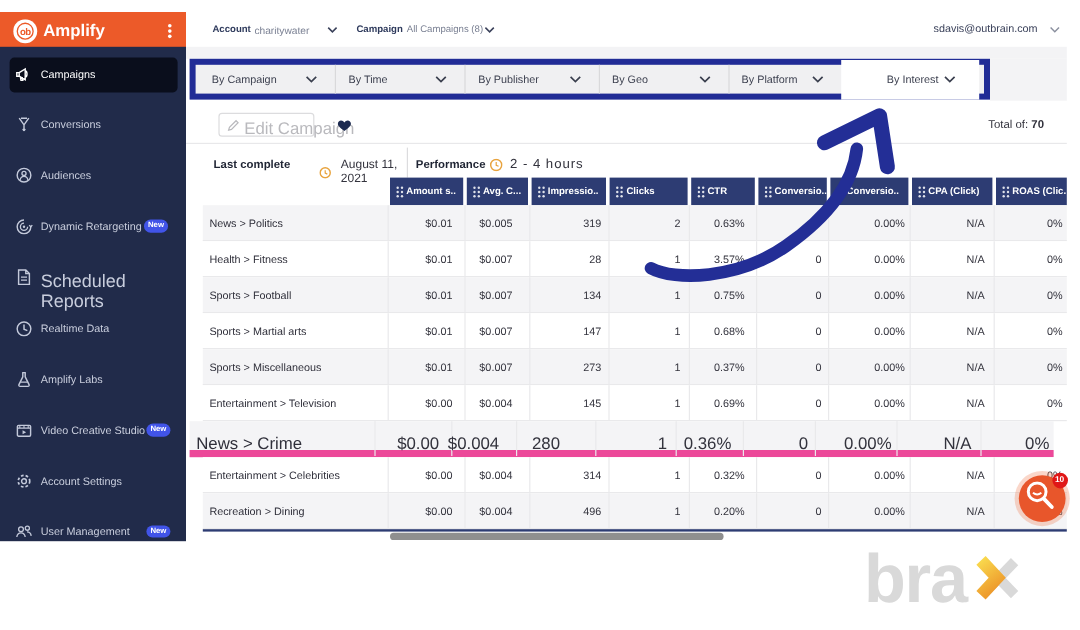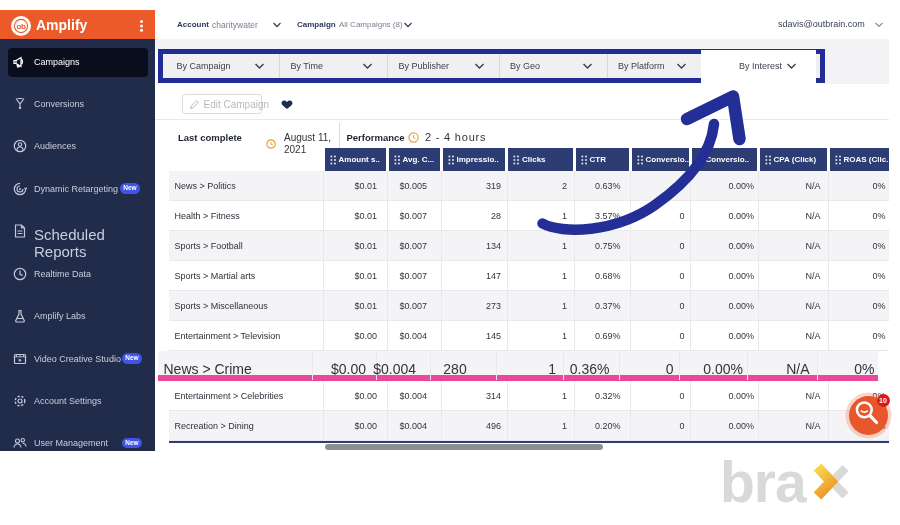--- a/index.html
+++ b/index.html
@@ -125,24 +125,25 @@
       <polyline points="1.5,1 5.5,5 9.5,1" fill="none" stroke="#3a3f4e" stroke-width="1.4"></polyline>
     </svg>
 <div class="abs" style="left:709px;top:61px;font-size:9px;color:#3d4150;margin-left:30px;">By Interest</div>
 <svg class="abs" style="left:786px;top:63px;" width="11" height="7">
       <polyline points="1.5,1 5.5,5 9.5,1" fill="none" stroke="#3a3f4e" stroke-width="1.4"></polyline>
     </svg>
 <div class="abs" style="left:182px;top:94px;width:80px;height:20px;border:1px solid #dcdcde;border-radius:3px;background:#fff;"></div>
 <svg class="abs" style="left:189px;top:99px;" width="11" height="11">
       <path d="M1.5,9.5 l0.7,-2.4 5.5,-5.5 1.7,1.7 -5.5,5.5 z" fill="none" stroke="#b9b9bd" stroke-width="1"></path>
     </svg>
-<div class="abs" style="left:203.5px;top:99px;font-size:10px;color:#b9b9bd;">Edit Campaign</div>
+<div class="abs" style="left:203.5px;top:99px;font-size:14px;color:#b9b9bd;">Edit Campaign</div>
 <svg class="abs" style="left:280.5px;top:99.5px;" width="12" height="10" viewBox="0 0 13 11">
       <path d="M6.5,10 C2.2,7 0.5,5 0.5,3.4 C0.5,1.7 1.9,0.5 3.4,0.5 C4.7,0.5 5.8,1.2 6.5,2.3 C7.2,1.2 8.3,0.5 9.6,0.5 C11.1,0.5 12.5,1.7 12.5,3.4 C12.5,5 10.8,7 6.5,10 Z" fill="#1d2b50"></path>
     </svg>
+<div class="abs" style="left:670px;top:99px;width:200px;text-align:right;font-size:9.5px;color:#33333d;">Total of: <span class="b">70</span></div>
 <div class="abs" style="left:155px;top:119px;width:734px;height:29px;background:#fff;border-top:1px solid #e8e8ea;"></div>
 <div class="abs" style="left:338.5px;top:123px;width:1px;height:25px;background:#dcdcde;"></div>
 <div class="abs" style="left:178px;top:131.5px;font-size:9.5px;color:#1f2433;font-weight:bold;">Last complete</div>
 <svg class="abs" style="left:265.5px;top:139px;" width="10" height="10">
       <circle cx="5" cy="5" r="4.2" fill="none" stroke="#e8a33d" stroke-width="1.2"></circle>
       <path d="M5,2.8 L5,5.2 L6.8,6.1" fill="none" stroke="#e8a33d" stroke-width="1"></path>
     </svg>
 <div class="abs" style="left:284px;top:131.5px;font-size:10px;color:#33333d;">August 11,</div>
 <div class="abs" style="left:284px;top:144px;font-size:10px;color:#33333d;">2021</div>
 <div class="abs" style="left:346.5px;top:131.5px;font-size:9.5px;color:#1f2433;font-weight:bold;">Performance</div>

